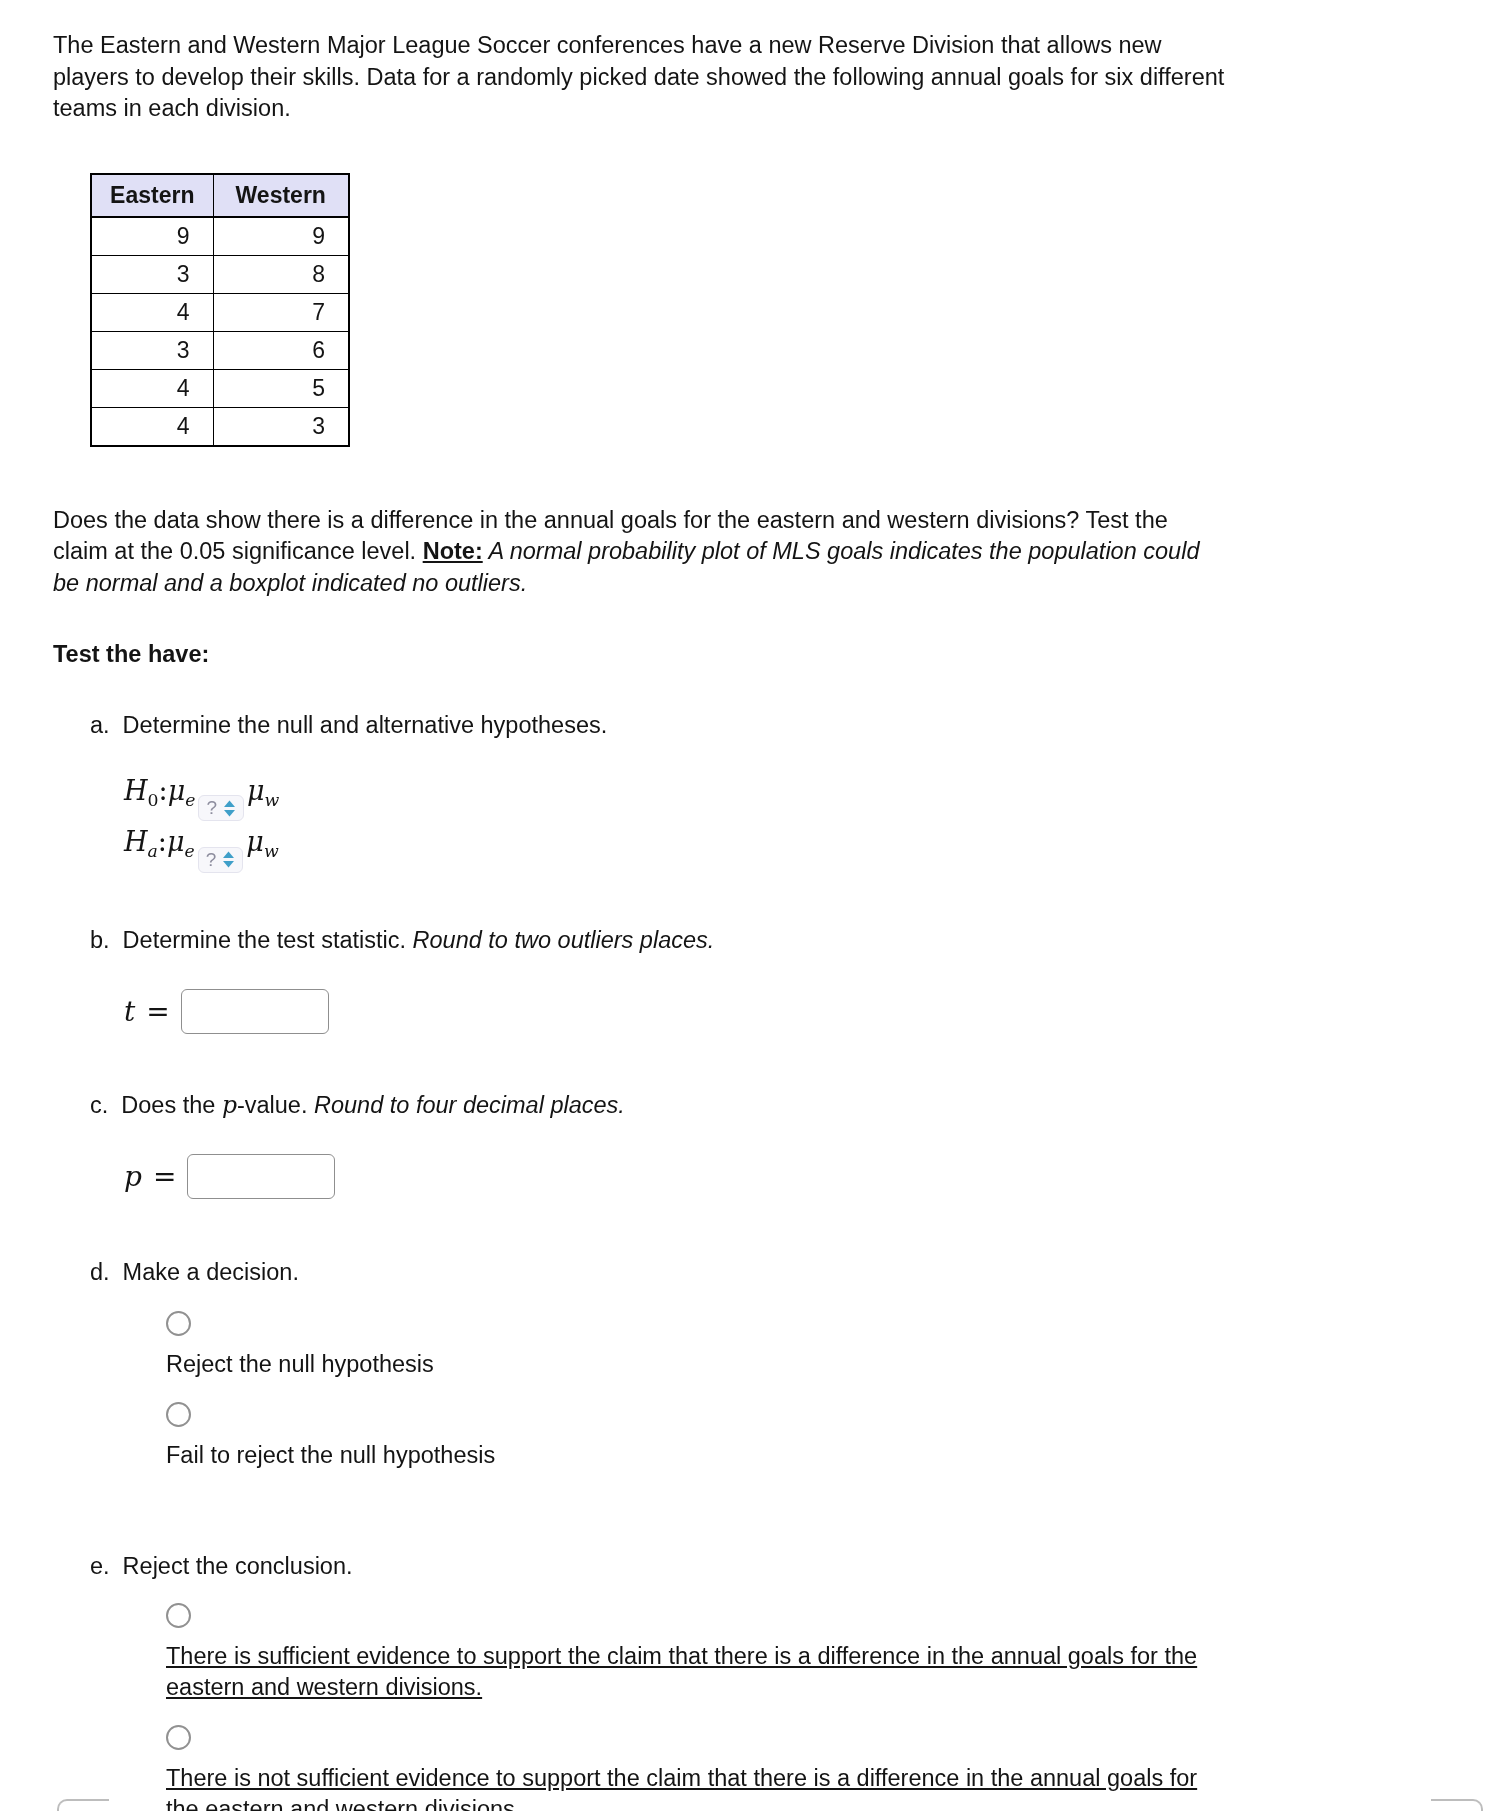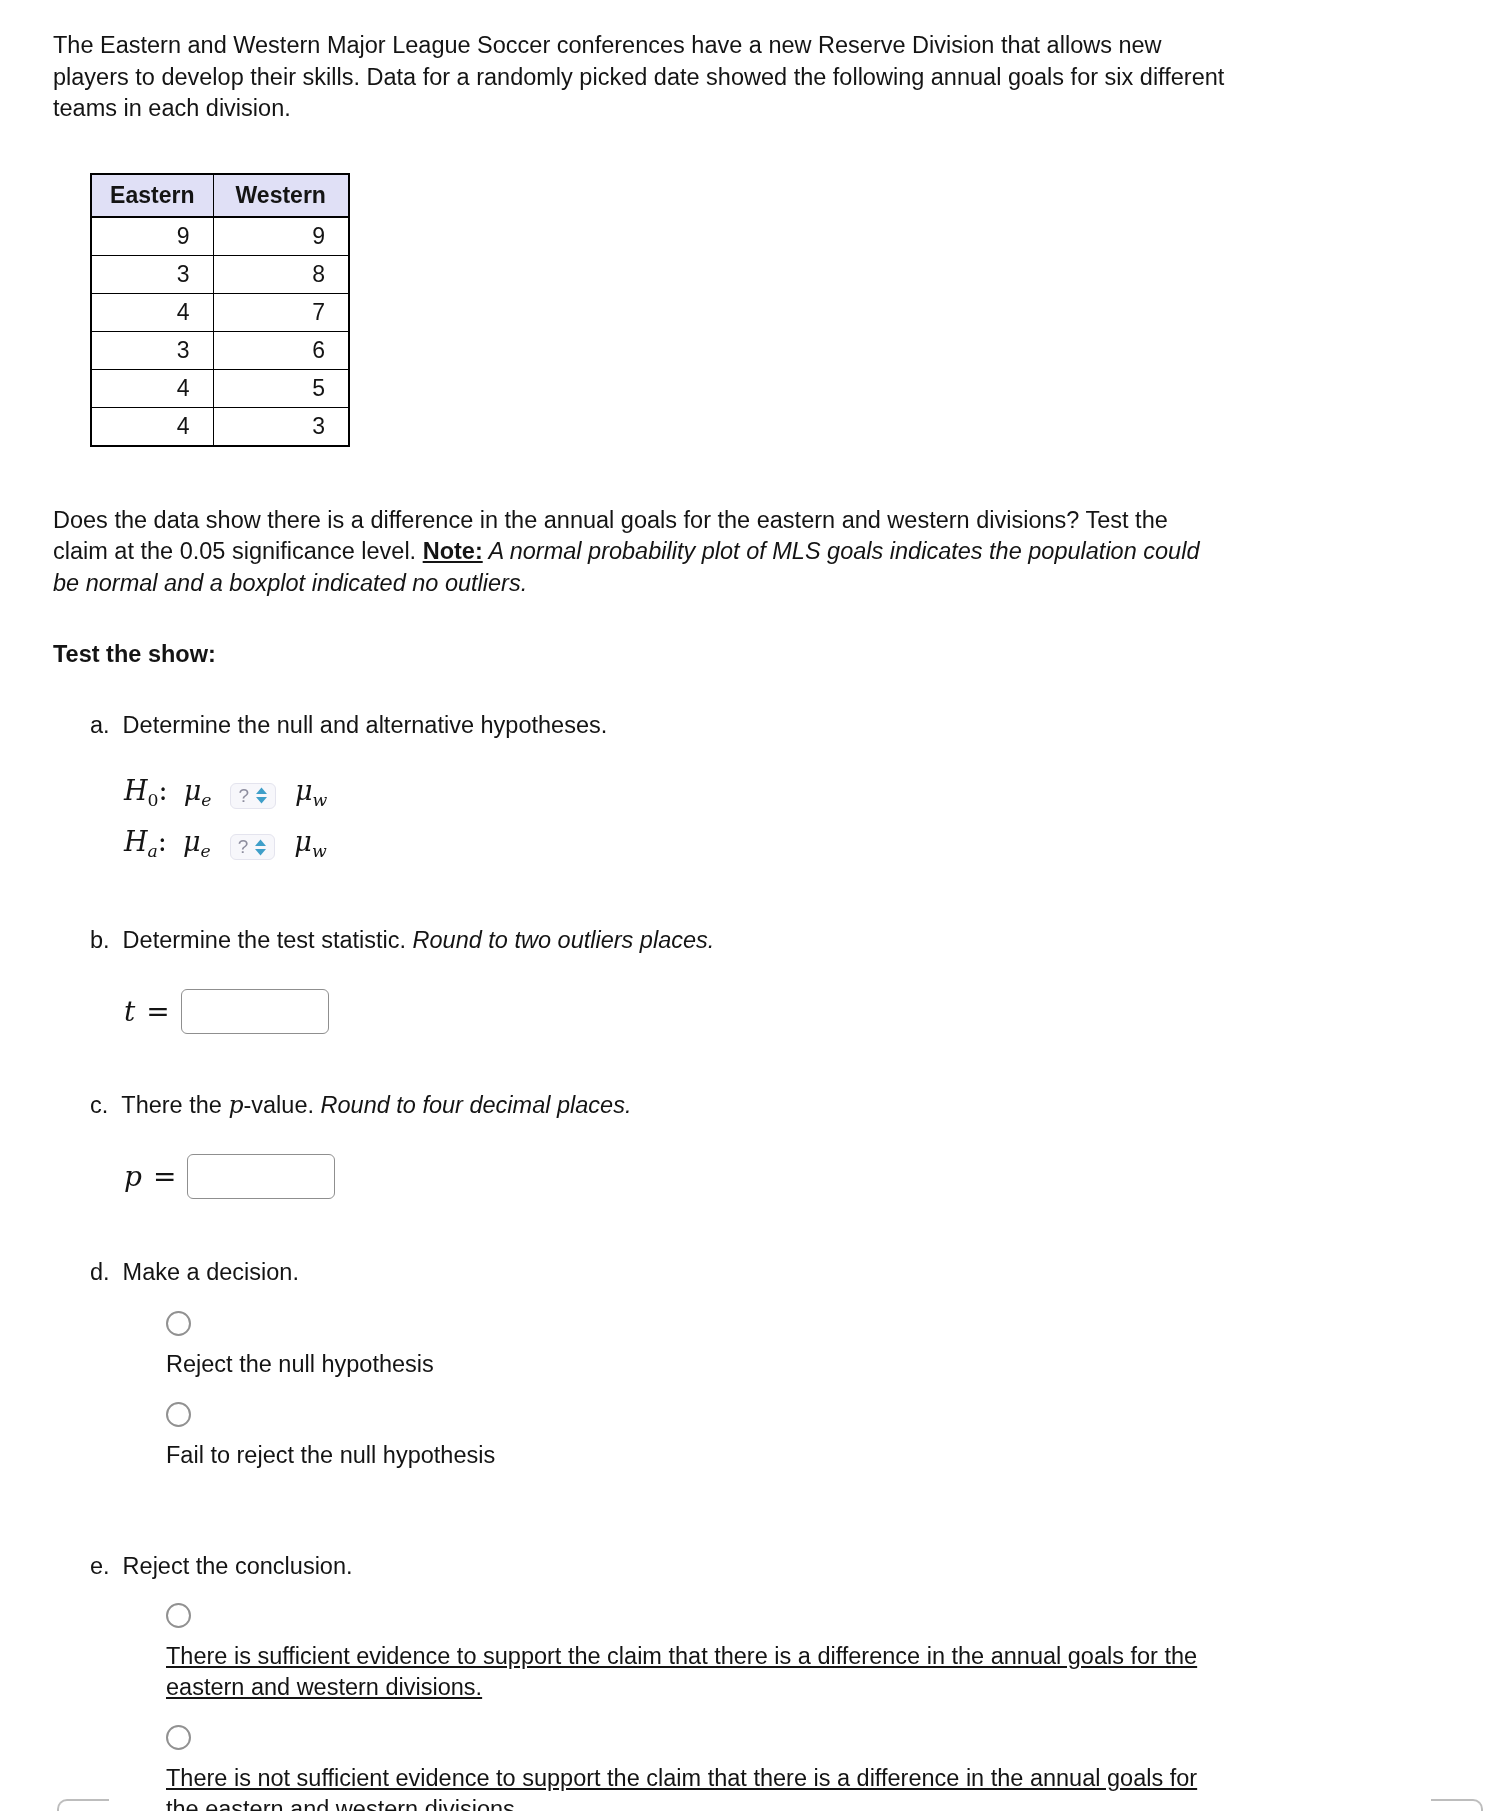--- a/index.html
+++ b/index.html
@@ -32,21 +32,21 @@
   .part-b { margin-top: 52px; }
   .part-c { margin-top: 56px; }
   .part-d { margin-top: 58px; }
   .part-e { margin-top: 80px; }
 
   .serif  { font-family: "DejaVu Serif", serif; }
   .math-i { font-family: "DejaVu Serif", serif; font-style: italic; }
   sub { font-size: 64%; }
 
   .hyp-block { margin: 30px 0 0 34px; }
-  .hyp-row { display: flex; align-items: center; gap: 16px; font-size: 27px; line-height: 41px;
+  .hyp-row { display: flex; align-items: flex-end; gap: 0; font-size: 27px; line-height: 41px;
              font-family: "DejaVu Serif", serif; }
 
   .mini-dropdown { display: inline-flex; align-items: center; gap: 6px; padding: 2px 7px;
                    margin: 0 3px; border-radius: 6px; background: #f7f7fb; border: 1px solid #e4e4ee;
                    cursor: pointer; font-family: "Liberation Sans", sans-serif; }
   .mini-dropdown .q { color: #8d8d9e; font-size: 19px; line-height: 20px; }
 
   .answer-row { display: flex; align-items: center; gap: 11px; margin: 34px 0 0 34px;
                 font-family: "DejaVu Serif", serif; font-size: 28px; }
   .answer-input { width: 148px; height: 45px; border: 1px solid #8f8f8f; border-radius: 6px;
@@ -108,21 +108,21 @@
         <td>4</td>
         <td>3</td>
       </tr>
     </tbody>
   </table>
 
   <p class="question">
     <span>Does the data show there is a difference in the annual goals for the eastern and western divisions? Test the claim at the 0.05 significance level. </span><span class="note-label">Note:</span><span class="note-text"> A normal probability plot of MLS goals indicates the population could be normal and a boxplot indicated no outliers.</span>
   </p>
 
-  <p class="test-claim">Test the show:</p>
+  <p class="test-claim">Test the have:</p>
 
   <div class="parts">
 
     <div class="part-heading part-a">
       <span>a.</span>
       <span>Determine the null and alternative hypotheses.</span>
     </div>
 
     <div class="hyp-block">
       <div class="hyp-row">
@@ -157,21 +157,21 @@
     </div>
 
     <div class="answer-row">
       <span class="math-i">t</span>
       <span class="serif">=</span>
       <input class="answer-input" type="text" value="" style="">
     </div>
 
     <div class="part-heading part-c">
       <span>c.</span>
-      <span><span>There the </span><span class="math-i">p</span><span>-value. </span><span class="italic-note">Round to four decimal places.</span></span>
+      <span><span>Does the </span><span class="math-i">p</span><span>-value. </span><span class="italic-note">Round to four decimal places.</span></span>
     </div>
 
     <div class="answer-row">
       <span class="math-i">p</span>
       <span class="serif">=</span>
       <input class="answer-input" type="text" value="" style="">
     </div>
 
     <div class="part-heading part-d">
       <span>d.</span>

